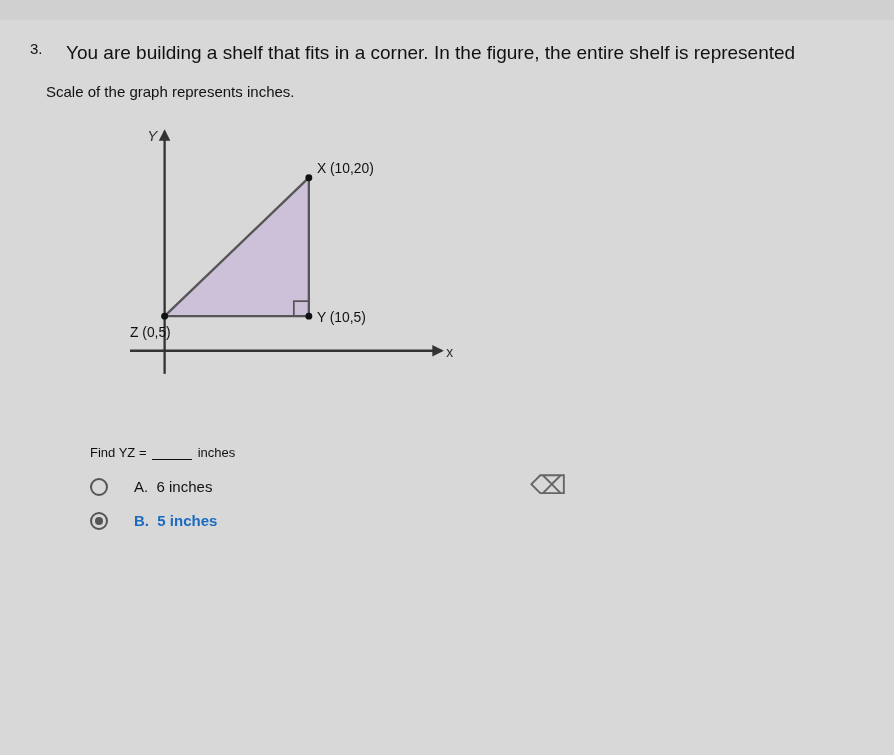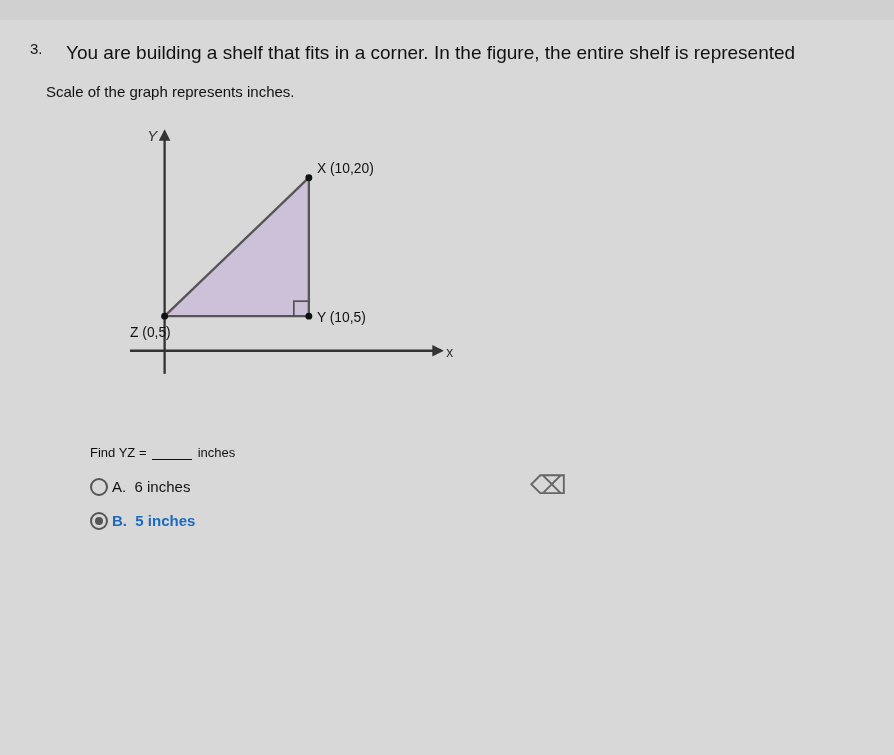--- a/index.html
+++ b/index.html
@@ -77,21 +77,21 @@
     .options {
       margin-left: 60px;
       display: flex;
       flex-direction: column;
       gap: 16px;
     }
 
     .option {
       display: flex;
       align-items: center;
-      gap: 4px;
+      gap: 26px;
       cursor: pointer;
     }
 
     .radio-circle {
       width: 18px;
       height: 18px;
       border-radius: 50%;
       border: 2px solid #555;
       background: transparent;
       flex-shrink: 0;

